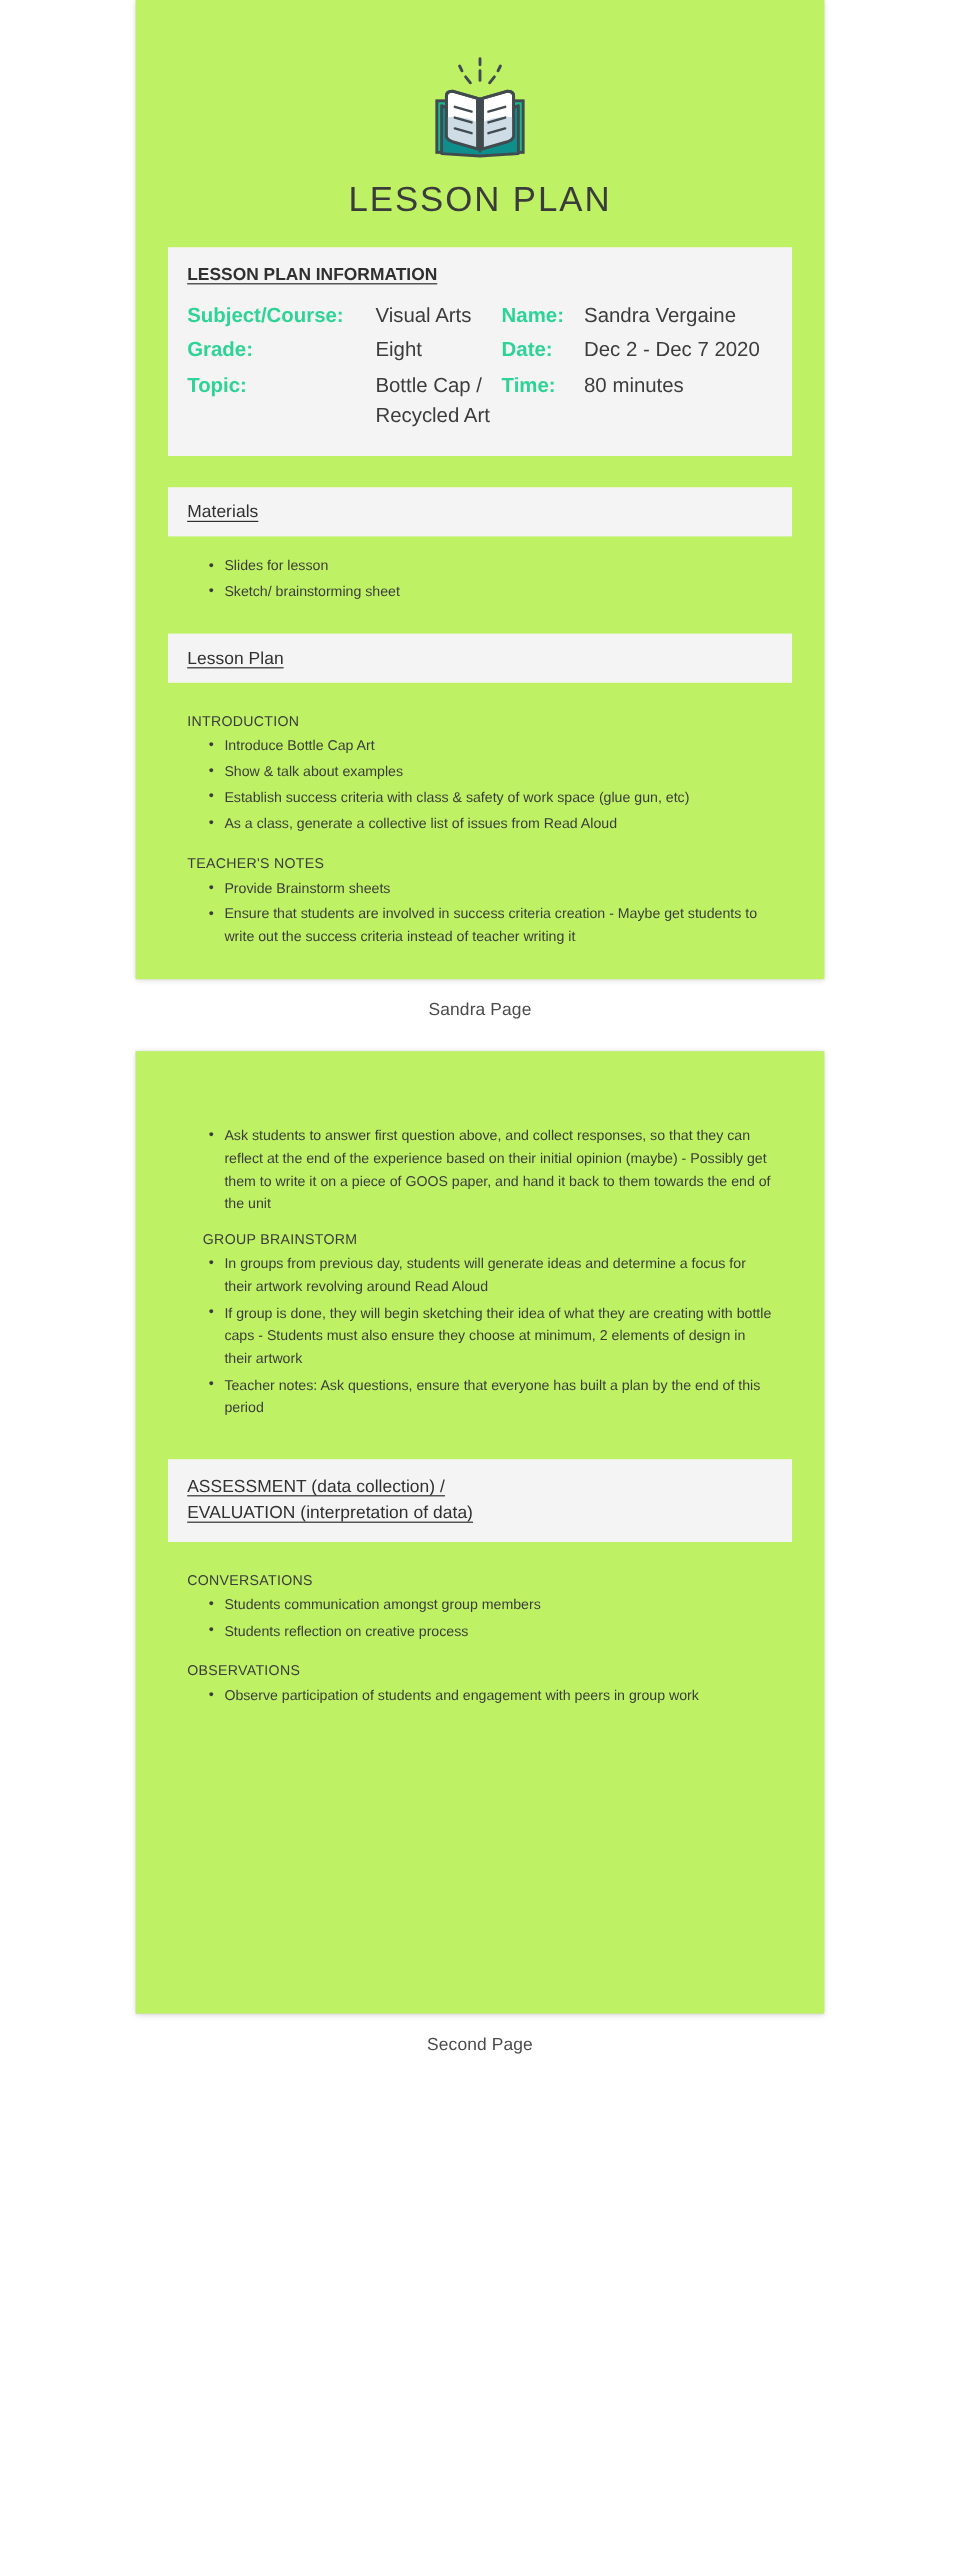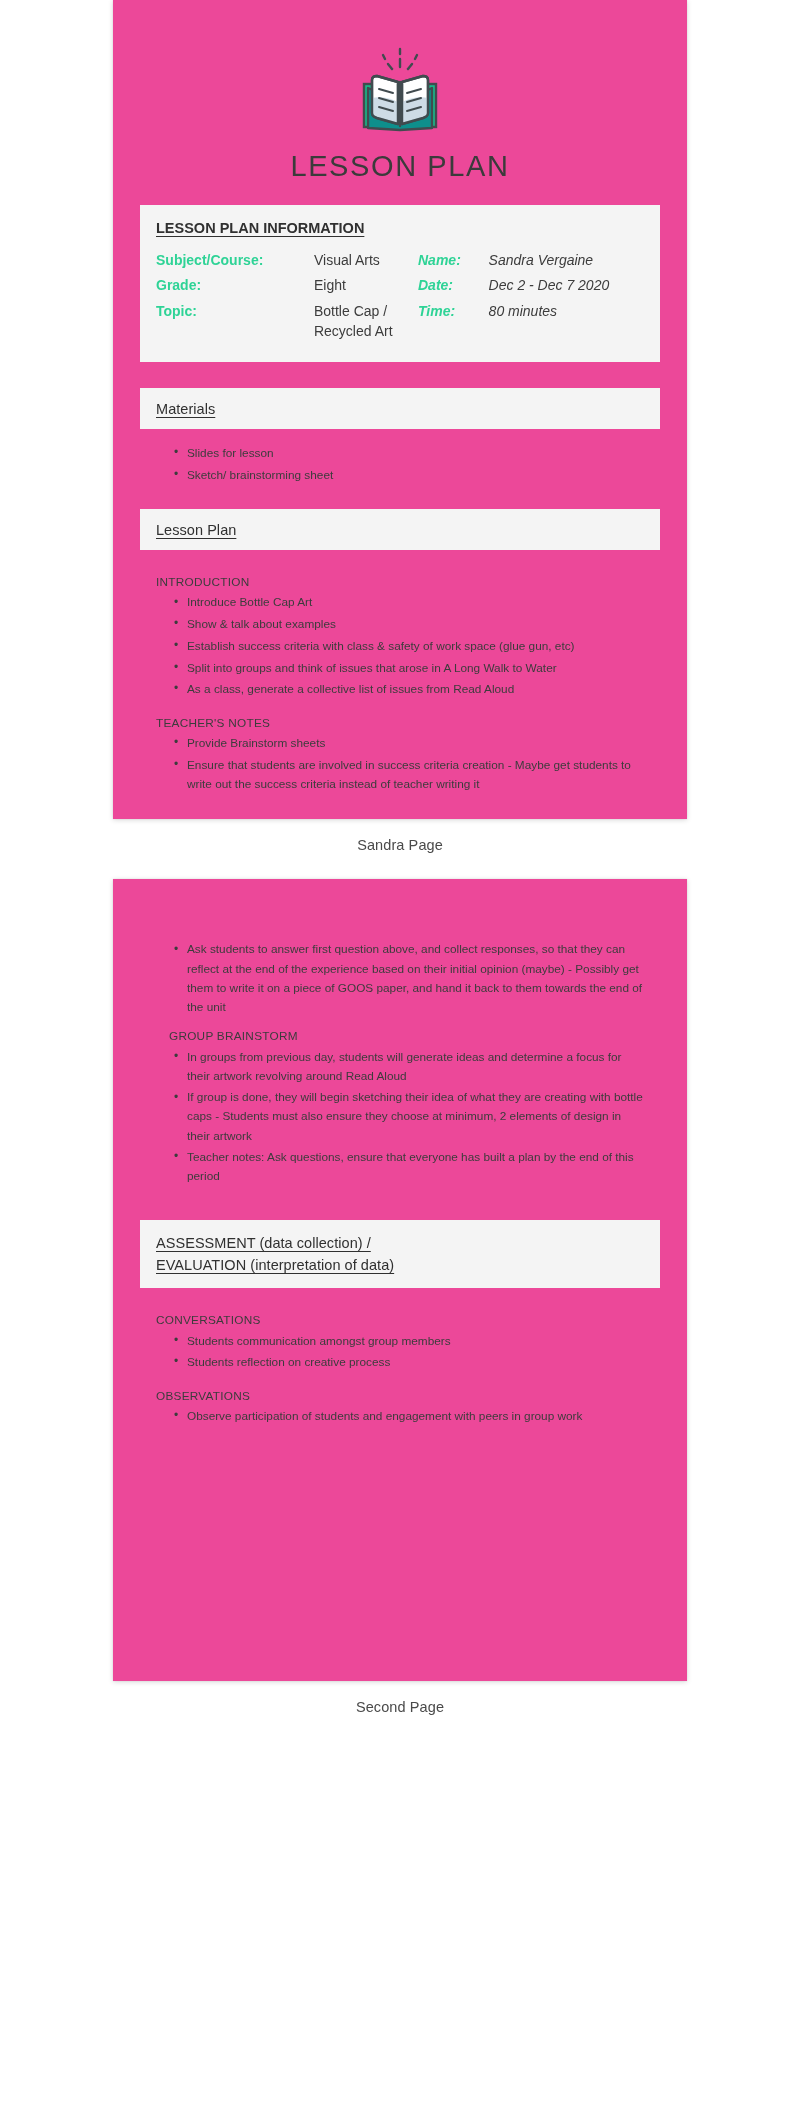--- a/index.html
+++ b/index.html
@@ -15,21 +15,21 @@
   }
   .doc {
     width: 800px;
     position: relative;
   }
 
   
   .page {
     width: 574px;
     margin: 0 auto;
-    background: #ec4899;
+    background: #bef264;
     box-shadow: 0 1px 5px rgba(0,0,0,0.16), 0 0 1px rgba(0,0,0,0.12);
     box-sizing: border-box;
     padding: 0 0 18px 0;
     position: relative;
   }
   .page-1 { min-height: 730px; padding-top: 0; }
   .page-2 { min-height: 735px; }
 
   .page-caption {
     text-align: center;
@@ -90,26 +90,26 @@
     color: #303030;
     text-decoration: underline;
     text-underline-offset: 2.5px;
   }
   .info-cols {
     display: flex;
     align-items: flex-start;
   }
   .info-col { display: table; }
   .info-col-left { width: 262px; }
-  .info-col-right { flex: 1; font-style: italic; }
+  .info-col-right { flex: 1; }
   .info-row { display: table-row; }
   .info-label,
   .info-value {
     display: table-cell;
-    font-size: 14px;
+    font-size: 17px;
     padding: 2.6px 0;
     vertical-align: top;
     line-height: 1.45;
   }
   .info-label {
     font-weight: bold;
     color: #2ed396;
     padding-right: 12px;
     white-space: nowrap;
   }
@@ -257,21 +257,20 @@
       <section class="band">
         <h2>Lesson Plan</h2>
       </section>
       <div class="content">
         <div class="gap-sm"></div>
         <p class="sub-head">INTRODUCTION</p>
         <ul class="bullets">
           <li>Introduce Bottle Cap Art</li>
           <li>Show &amp; talk about examples</li>
           <li>Establish success criteria with class &amp; safety of work space (glue gun, etc)</li>
-          <li>Split into groups and think of issues that arose in A Long Walk to Water</li>
           <li>As a class, generate a collective list of issues from Read Aloud</li>
         </ul>
 
         <p class="sub-head spaced">TEACHER'S NOTES</p>
         <ul class="bullets">
           <li>Provide Brainstorm sheets</li>
           <li>Ensure that students are involved in success criteria creation - Maybe get students to write out the success criteria instead of teacher writing it</li>
         </ul>
       </div>
     </div>

